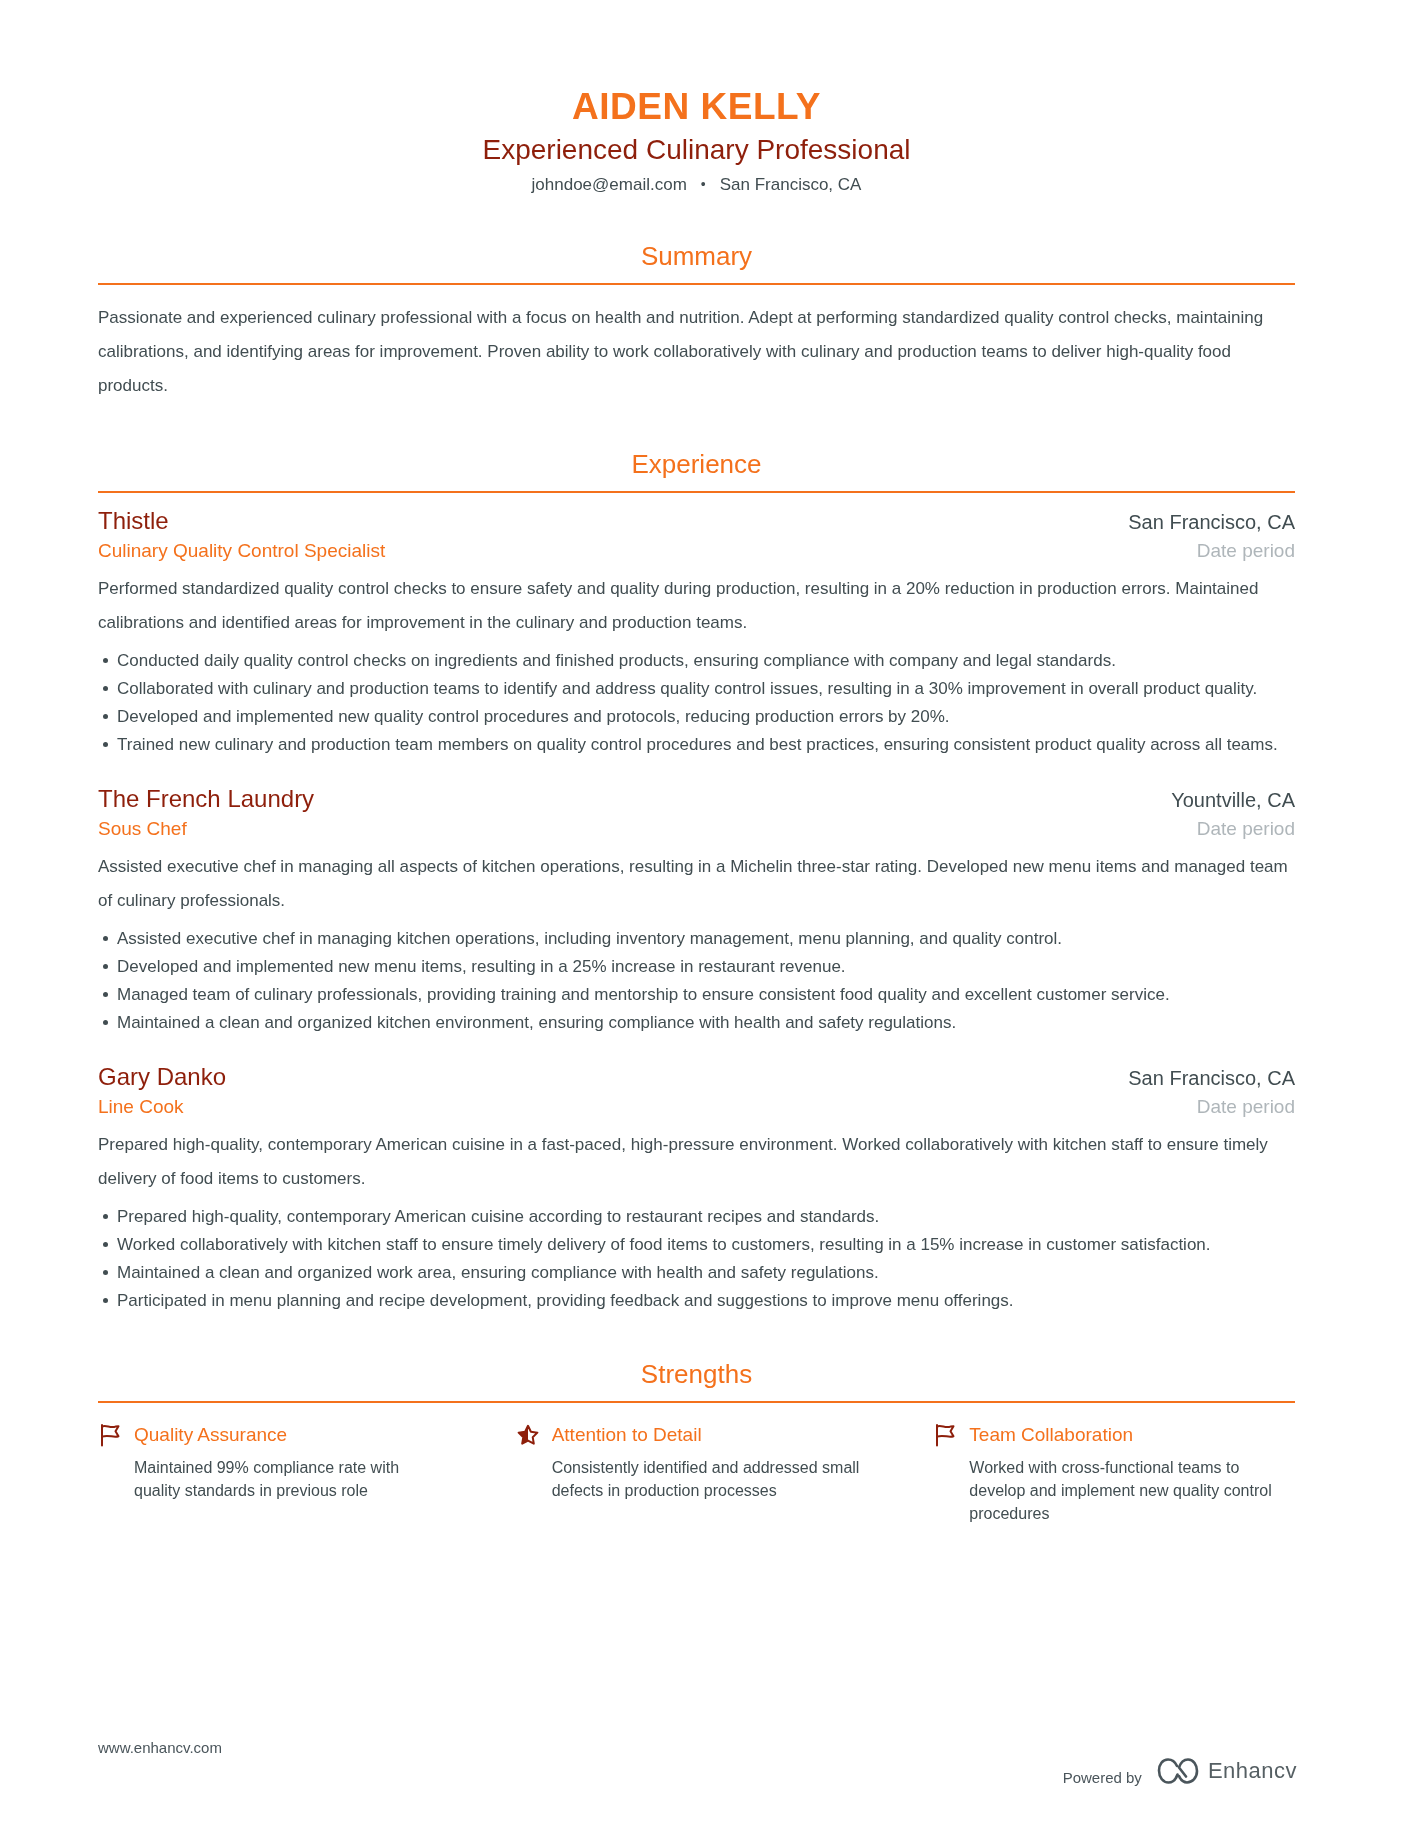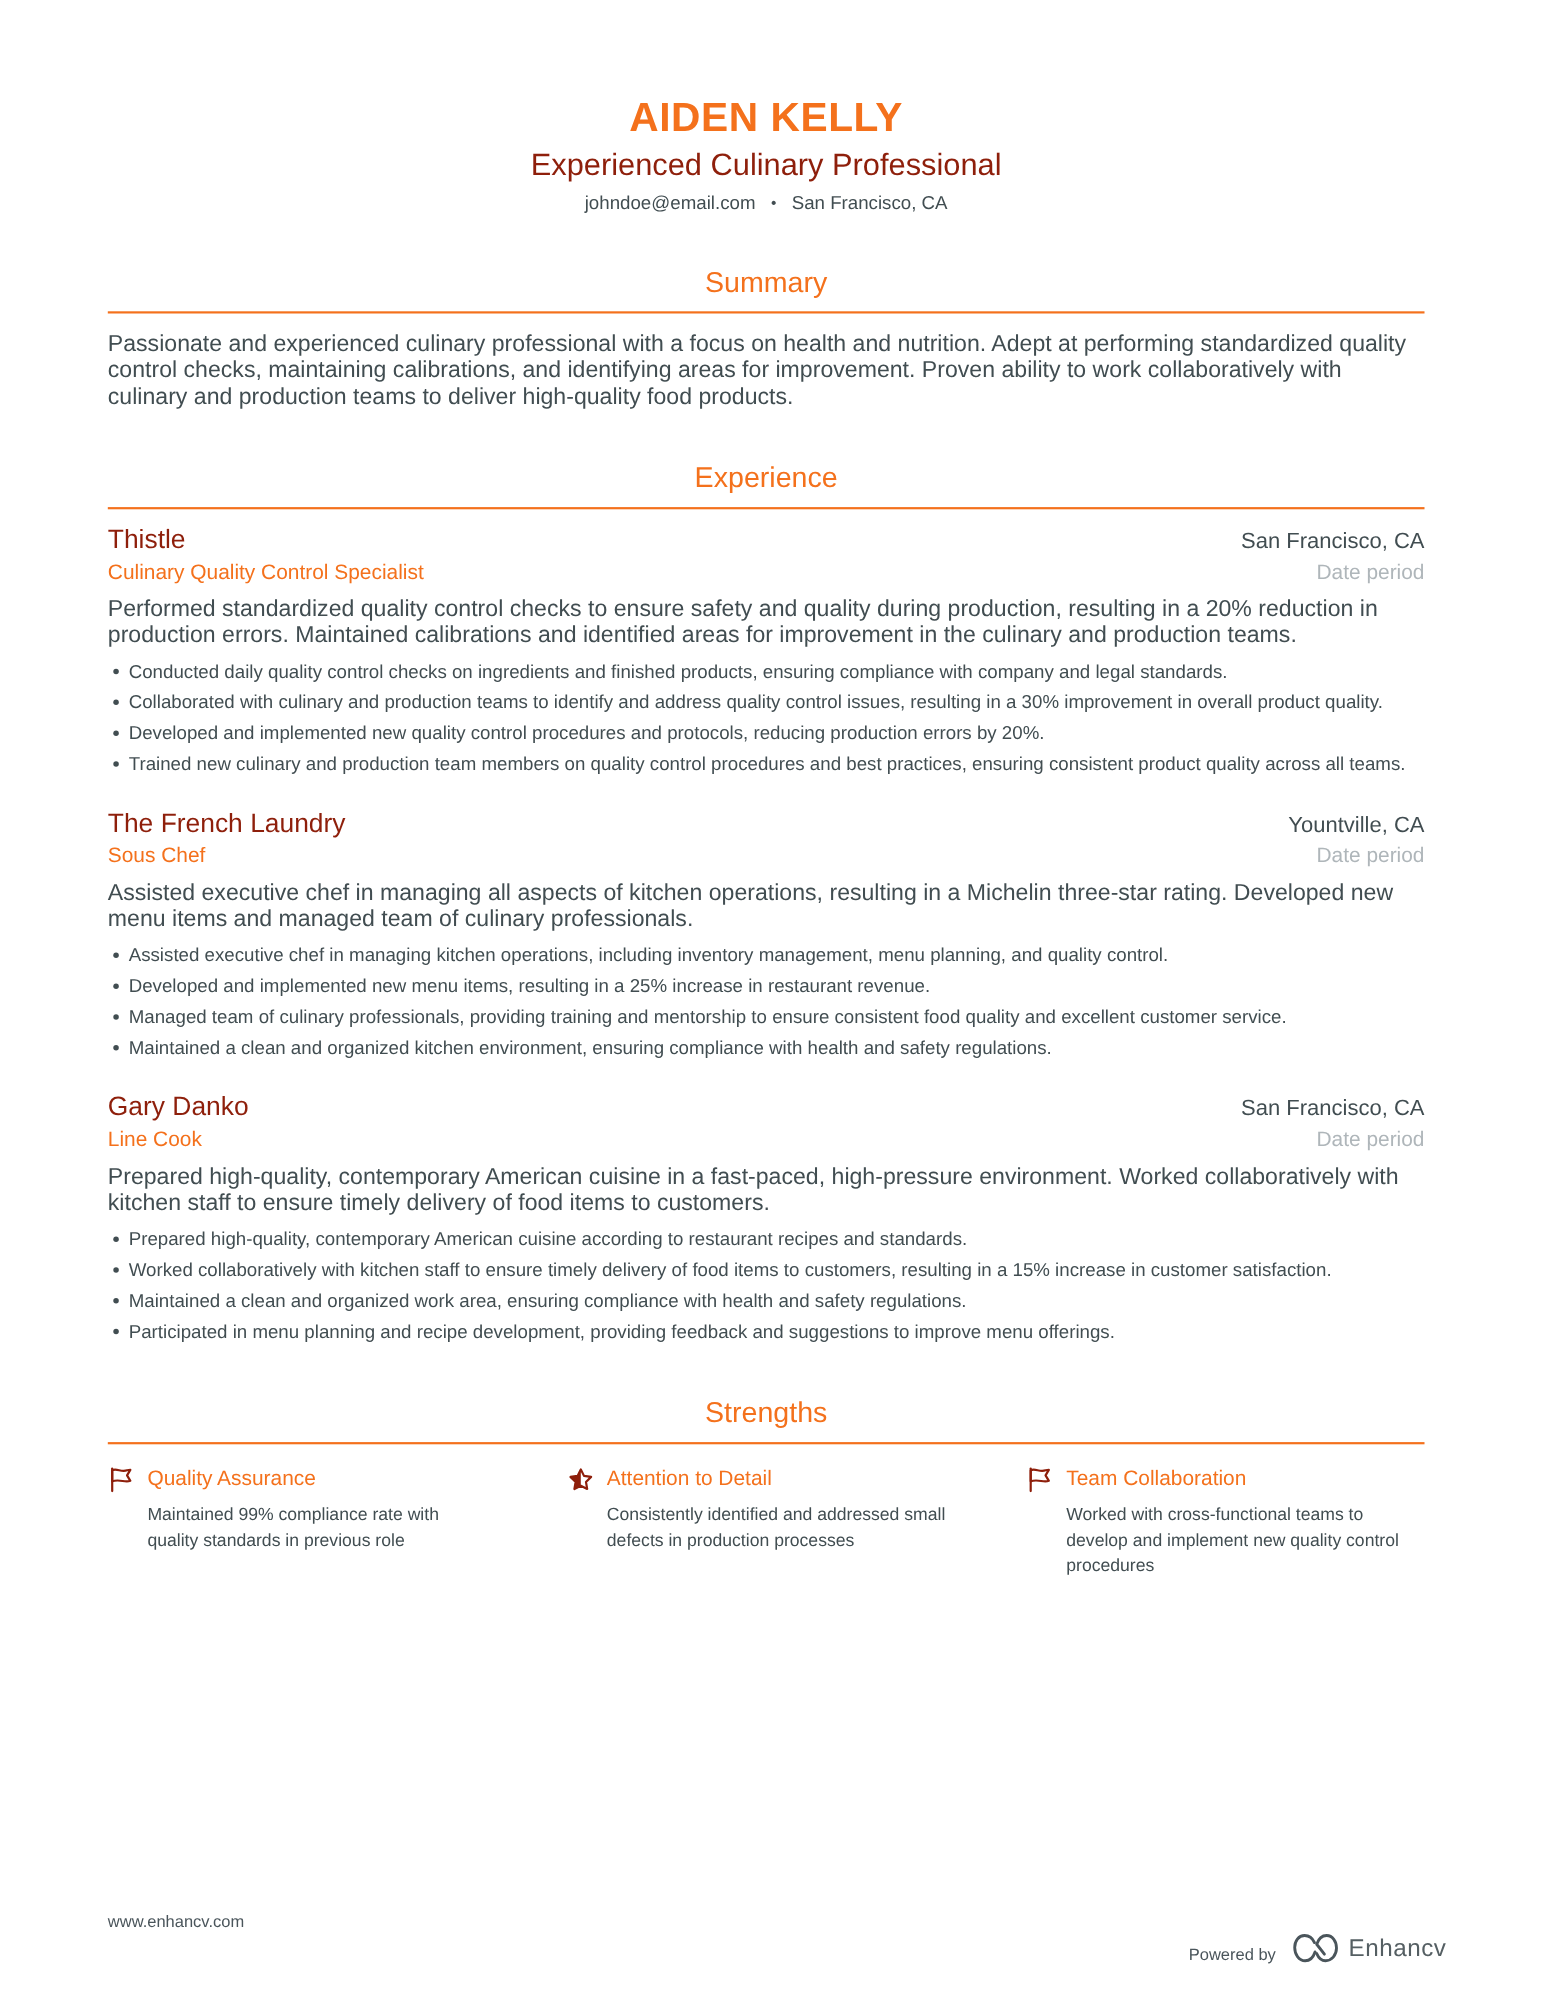--- a/index.html
+++ b/index.html
@@ -23,21 +23,21 @@
   .hdr-contact { margin-top: 9px; font-size: 17px; color: #414D51; }
   .hdr-contact .sep { display: inline-block; margin: 0 14px; color: #414D51; font-size: 14px; vertical-align: 1px; }
 
   
   .section { margin-top: 46px; }
   .section-head {
     text-align: center; color: #F4711C; font-size: 26px; font-weight: 400;
     padding-bottom: 11px; border-bottom: 2px solid #F4711C;
   }
   .section-body { margin-top: 16px; }
-  .para { font-size: 21px; line-height: 24px; color: #414D51; }
+  .para { font-size: 17px; line-height: 34px; color: #414D51; }
 
   
   .job { margin-top: 28px; }
   .job:first-child { margin-top: 14px; }
   .job-row { display: flex; justify-content: space-between; align-items: baseline; gap: 23px; }
   .job-company { color: #8E1F0B; font-size: 24px; font-weight: 400; }
   .job-location { color: #414D51; font-size: 20px; }
   .job-row2 { display: flex; justify-content: space-between; align-items: baseline; margin-top: 5px; text-align: right; }
   .job-role { color: #F4711C; font-size: 19px; }
   .job-period { color: #AFB6BA; font-size: 19px; }
@@ -60,21 +60,21 @@
   .strength-title-row { display: flex; align-items: center; gap: 12px; }
   .strength-icon { flex: 0 0 auto; width: 24px; height: 24px; }
   .strength-title { color: #F4711C; font-size: 19px; }
   .strength-text {
     margin-top: 9px; padding-left: 36px; max-width: 346px;
     font-size: 16px; line-height: 23px; color: #414D51;
   }
 
   
   .footer {
-    position: absolute; left: 98px; right: 95px; bottom: 40px;
+    position: absolute; left: 98px; right: 113px; bottom: 40px;
     display: flex; justify-content: space-between; align-items: center;
   }
   .footer-site { font-size: 15px; color: #4A555B; }
   .footer-right { display: flex; align-items: flex-end; gap: 14px; margin-top: 47px; }
   .footer-powered { font-size: 15px; color: #4A555B; }
   .brand-wrap { display: flex; align-items: center; gap: 8px; }
   .brand-word { font-size: 22px; color: #555F63; letter-spacing: 0.5px; }
 </style>
 </head>
 <body>

